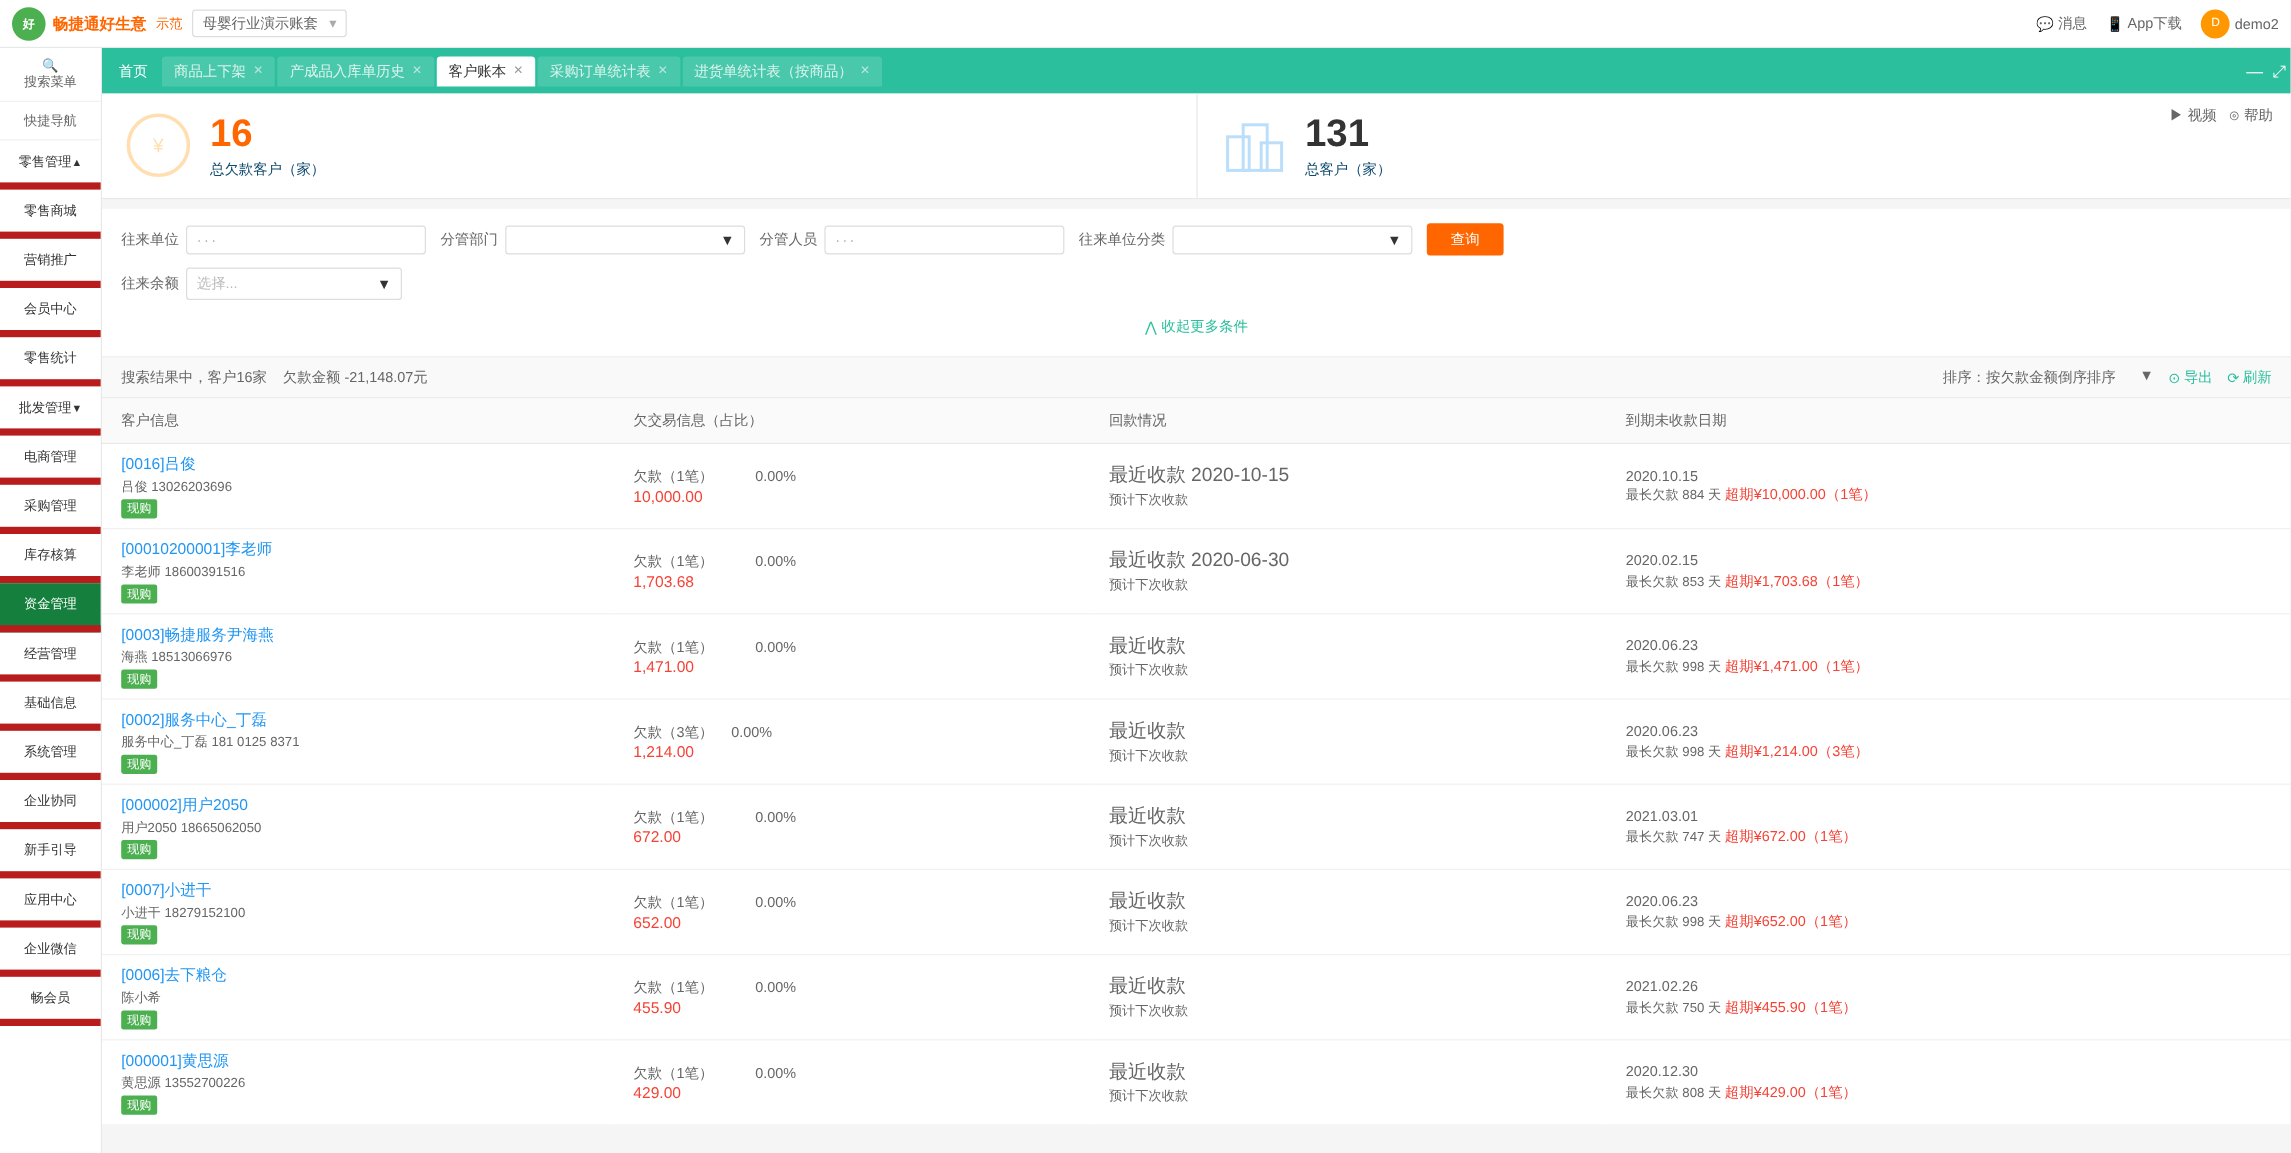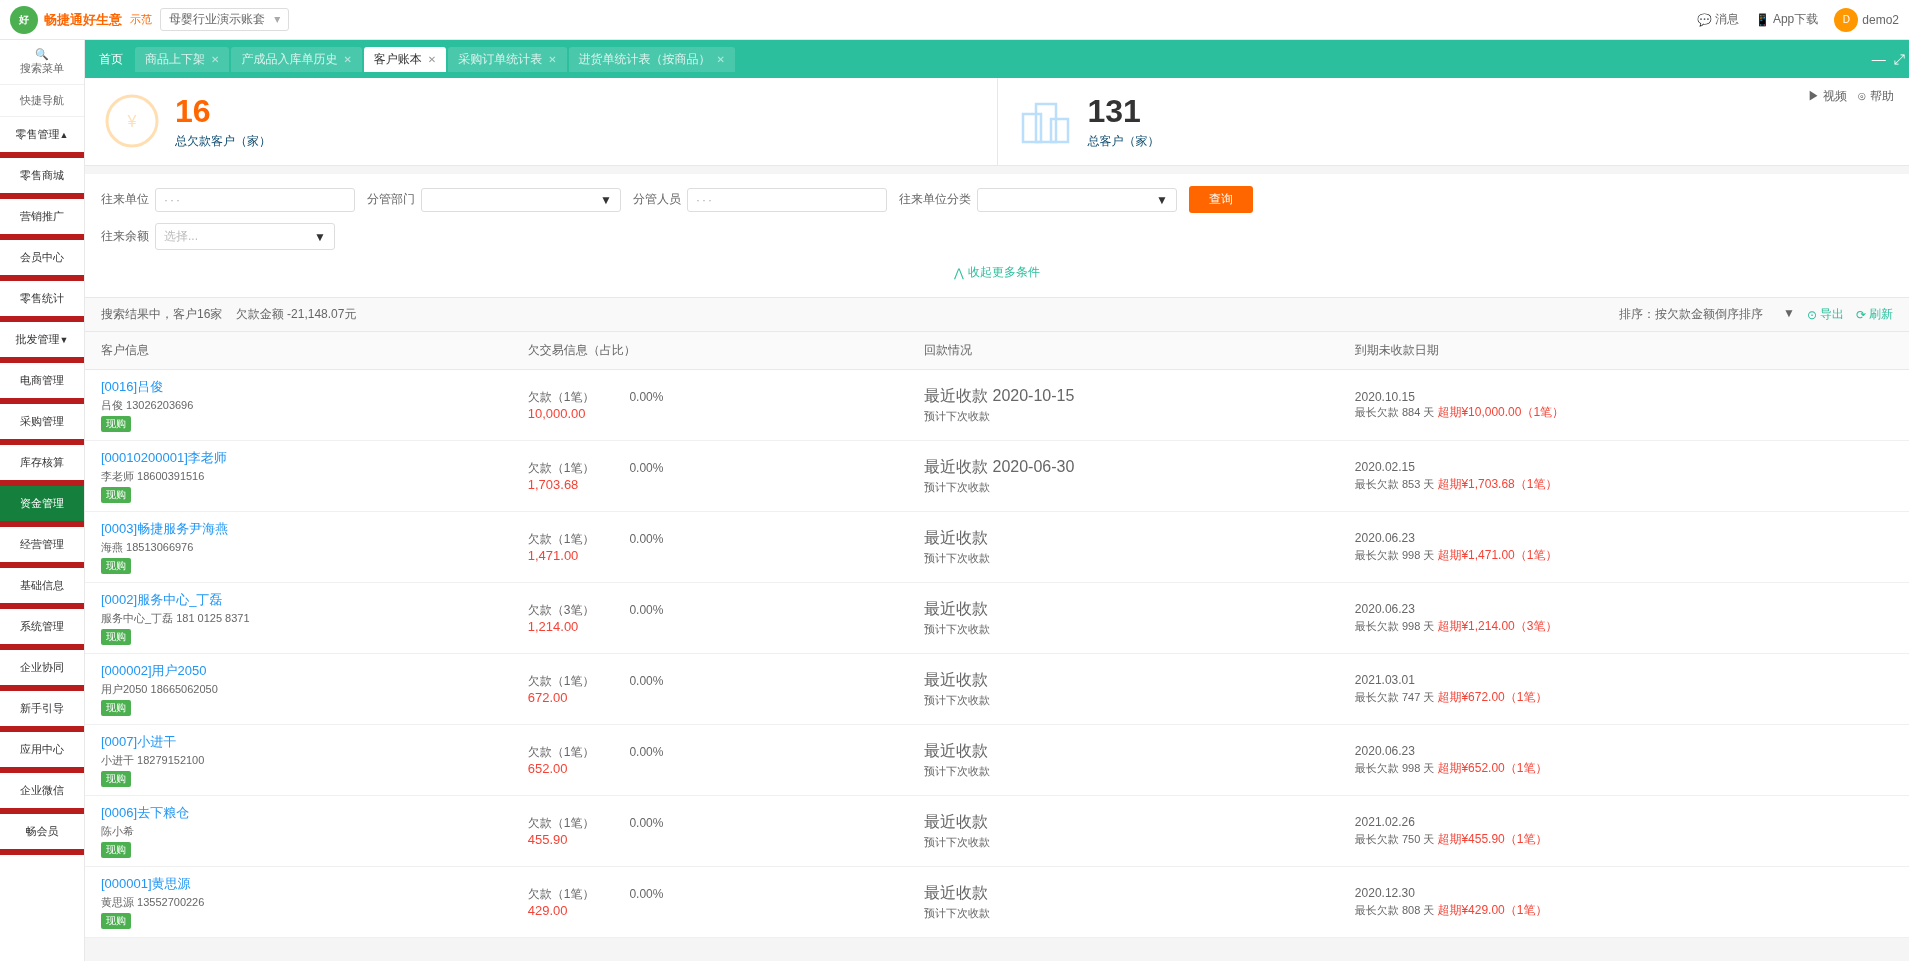--- a/index.html
+++ b/index.html
@@ -415,21 +415,21 @@
       </div>
     </td>
   </tr>
               <tr>
     <td>
       <div class="customer-name">[0002]服务中心_丁磊</div>
       <div class="customer-detail">服务中心_丁磊 181 0125 8371</div>
       <span class="tag">现购</span>
     </td>
     <td>
-      <div style="display:flex;align-items:baseline;gap:20px;">
+      <div style="display:flex;align-items:baseline;">
         <div>
           <div style="color:#666;font-size:12px;">欠款（3笔）</div>
           <div class="amount-red">1,214.00</div>
         </div>
         <div class="amount-pct">0.00%</div>
       </div>
     </td>
     <td>
       <div class="recovery-date">最近收款</div>
       <div class="recovery-next">预计下次收款</div>

